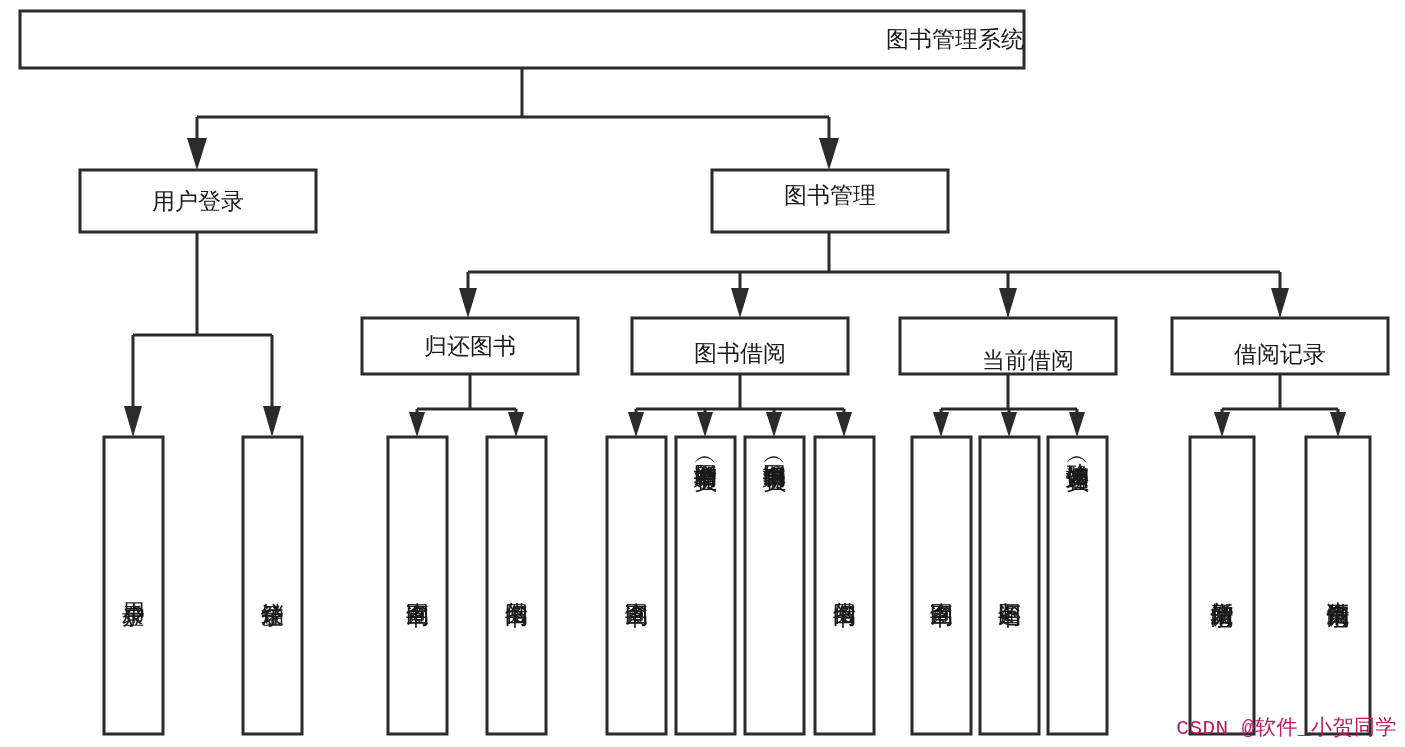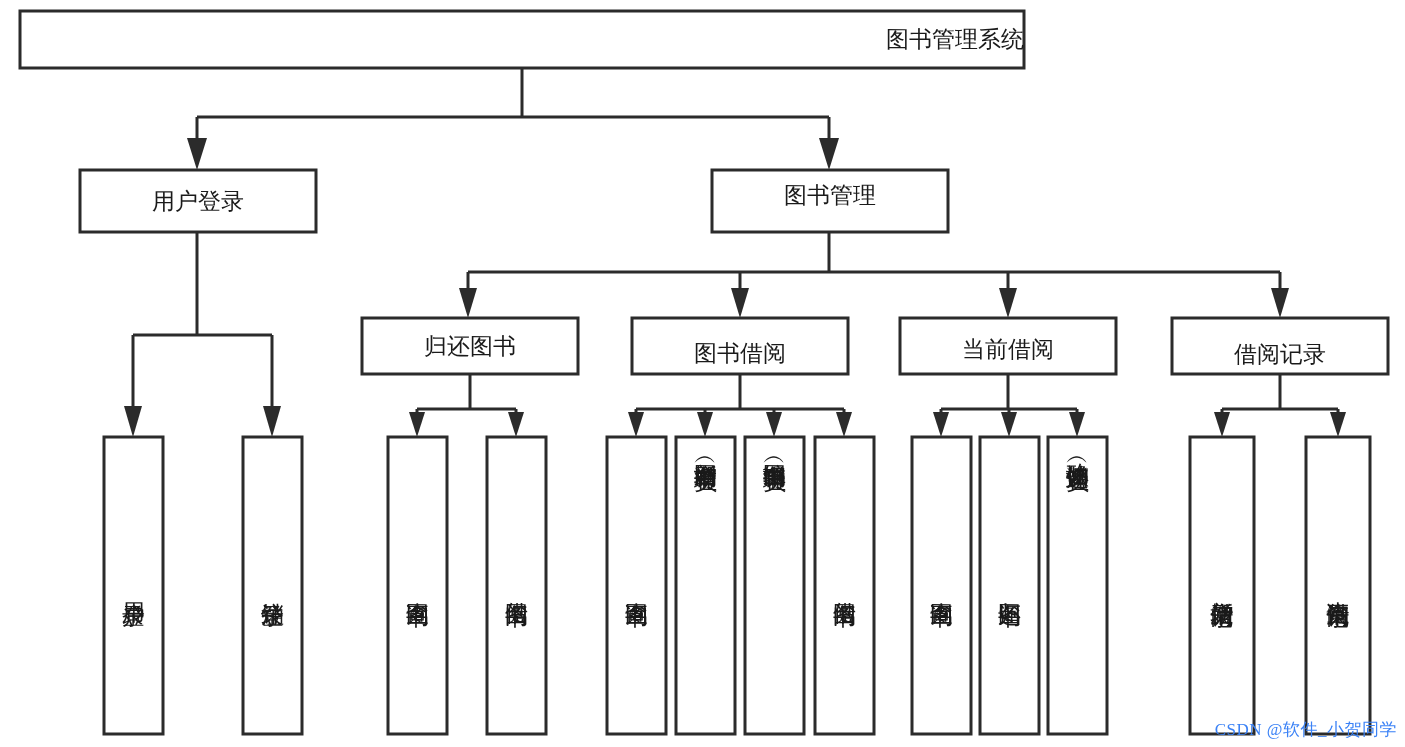--- a/index.html
+++ b/index.html
@@ -67,23 +67,23 @@
   .hlabel-text {
     font-family: "Liberation Sans", "DejaVu Sans", sans-serif;
     font-size: 23px;
     color: #1a1a1a;
     white-space: nowrap;
   }
   .watermark {
     position: absolute;
     right: 8px;
     bottom: 6px;
-    font-family: Liberation Serif, serif;
-    font-size: 17px;
-    color: #3b82f6;
+    font-family: Liberation Mono, monospace;
+    font-size: 21px;
+    color: #be185d;
     letter-spacing: 0.5px;
     pointer-events: none;
     user-select: none;
   }
 </style>
 </head>
 <body>
 
 <div id="diagram-root">
 
@@ -204,21 +204,21 @@
   </div>
 
   <div class="hlabel-holder" style="left:362px; top:318px; width:216px; height:56px;">
     <span class="hlabel-text">归还图书</span>
   </div>
 
   <div class="hlabel-holder" style="left:632px; top:318px; width:216px; height:71px;border-radius:23px;">
     <span class="hlabel-text">图书借阅</span>
   </div>
 
-  <div class="hlabel-holder" style="left:900px; top:318px; width:216px; height:63px;">
+  <div class="hlabel-holder" style="left:900px; top:329px; width:216px; height:63px;padding-left:20px;">
     <span class="hlabel-text">当前借阅</span>
   </div>
 
   <div class="hlabel-holder" style="left:1172px; top:318px; width:216px; height:72px;">
     <span class="hlabel-text">借阅记录</span>
   </div>
 
   <div class="vlabel-holder" style="left:104px; top:437px; width:59px; height:297px; align-items:center;">
     <span class="vlabel-text">用户登录</span>
   </div>

